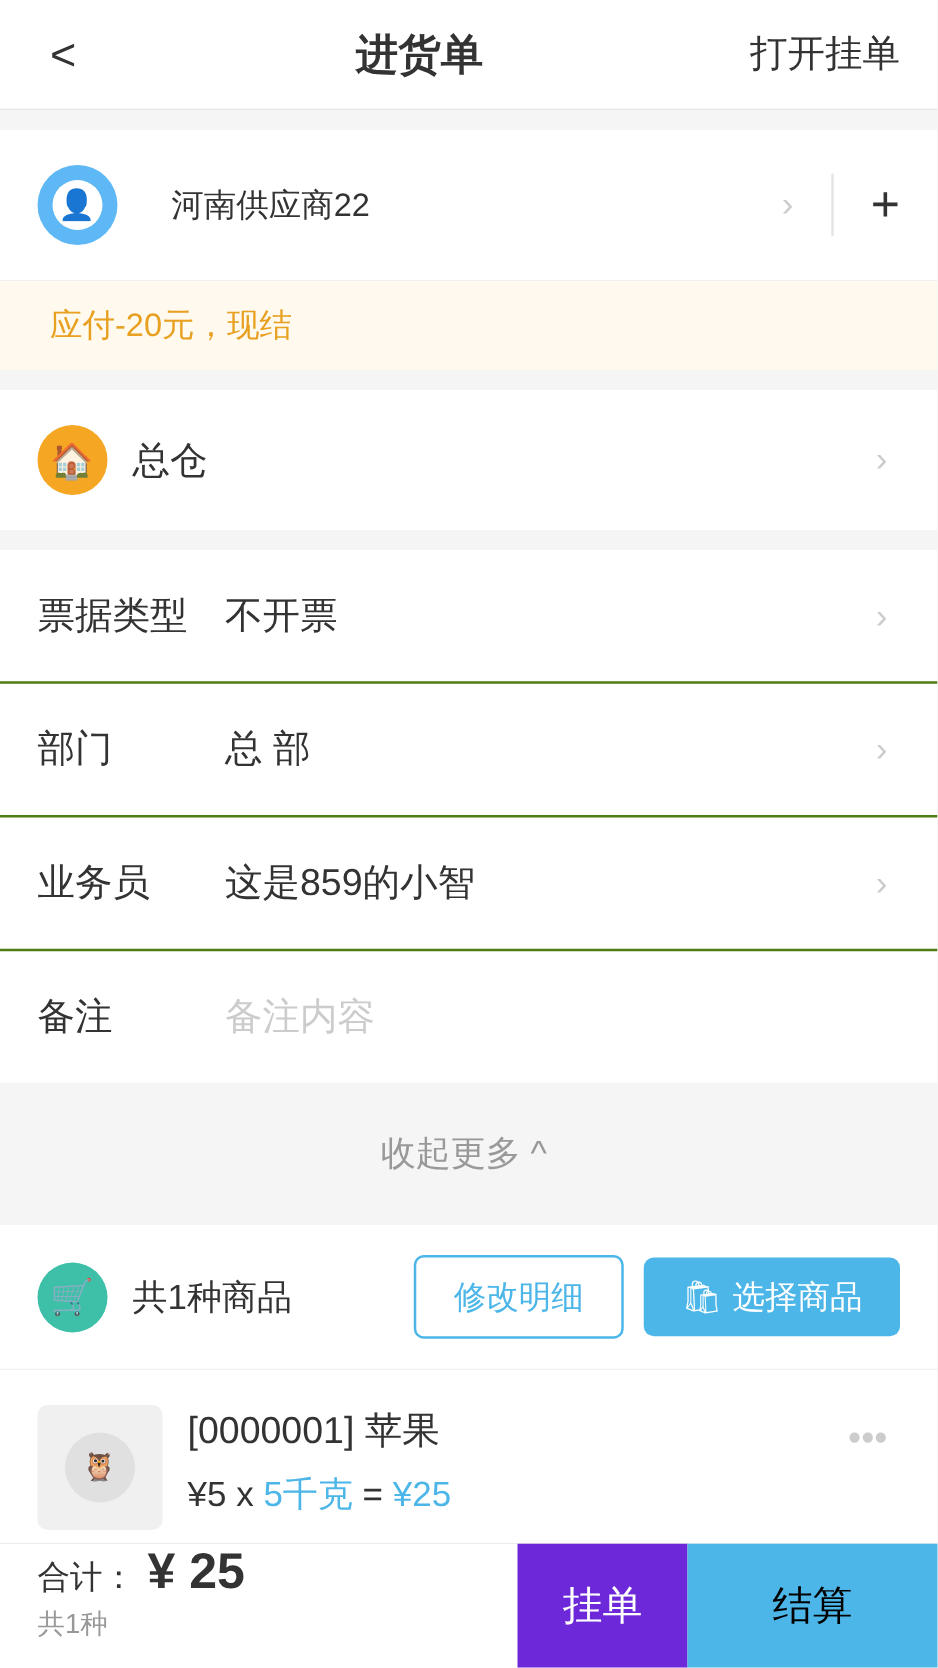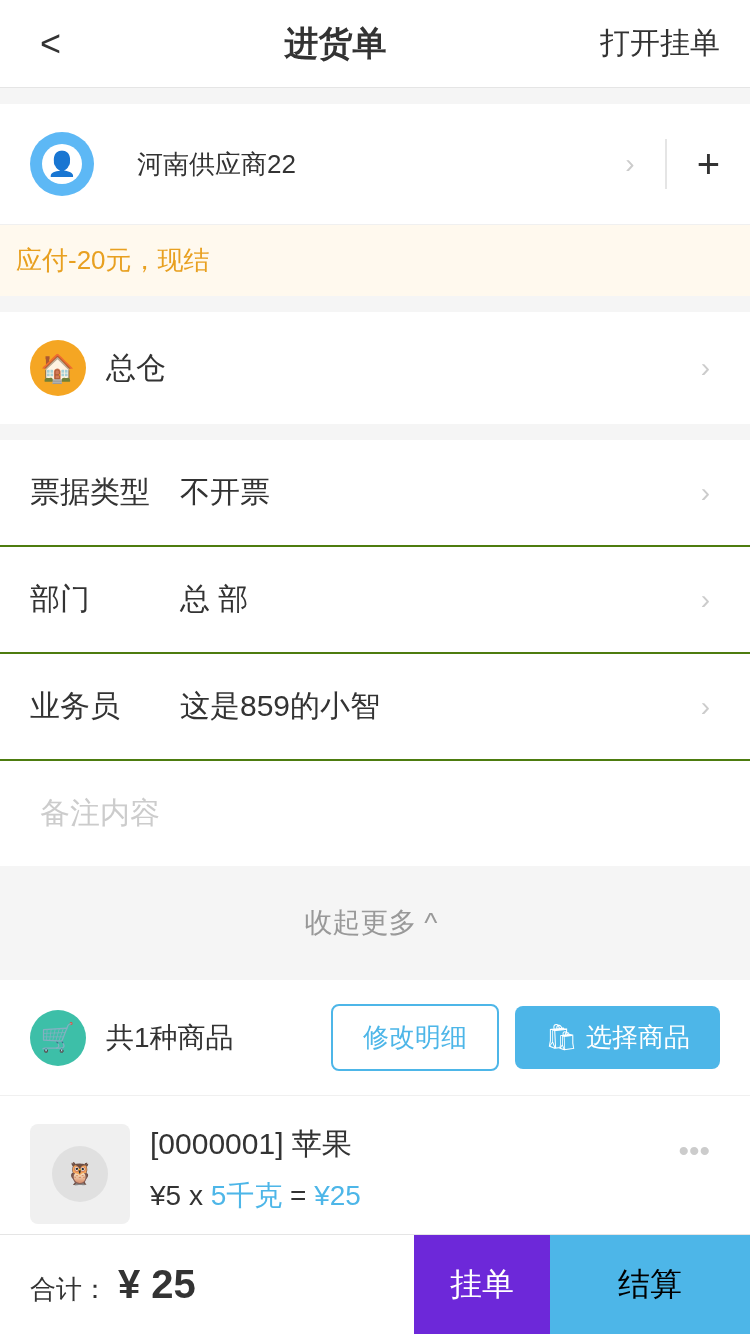--- a/index.html
+++ b/index.html
@@ -133,21 +133,21 @@
       margin-right: 30px;
     }
     .plus-btn {
       font-size: 40px;
       color: #333;
       cursor: pointer;
     }
 
     .notice-bar {
       background: #fff9ee;
-      padding: 18px 16px;
+      padding: 18px 40px;
       font-size: 26px;
       color: #e8a020;
     }
 
     
     .warehouse-row {
       display: flex;
       align-items: center;
       padding: 28px 30px;
     }
@@ -320,21 +320,20 @@
       height: 100px;
       display: flex;
       align-items: stretch;
       background: #fff;
       border-top: 1px solid #e5e5e5;
     }
     .total-section {
       flex: 1;
       display: flex;
       flex-direction: column;
-      justify-content: center;
       padding: 0 30px;
     }
     .total-label {
       font-size: 26px;
       color: #333;
       display: flex;
       align-items: baseline;
       gap: 10px;
     }
     .total-amount {
@@ -424,20 +423,21 @@
       <div class="form-label">部门</div>
       <div class="form-value">总 部</div>
       <div class="row-chevron">›</div>
     </div>
     <div class="form-row">
       <div class="form-label">业务员</div>
       <div class="form-value">这是859的小智</div>
       <div class="row-chevron">›</div>
     </div>
     <div class="form-row">
+      <div class="form-label">备注</div>
       <div class="form-placeholder">备注内容</div>
     </div>
   </div>
 
   <div class="collapse-bar">
     <span>收起更多 ^</span>
   </div>
 
   <div class="sep"></div>
 
@@ -477,16 +477,17 @@
   </div>
 
 </div>
 
 <div class="bottom-bar">
   <div class="total-section">
     <div class="total-label">
       <span>合计：</span>
       <span class="total-amount">¥ 25</span>
     </div>
+    <div class="total-count">共1种</div>
   </div>
   <div class="btn-hangsingle">挂单</div>
   <div class="btn-checkout">结算</div>
 </div>
 
 </body></html>

